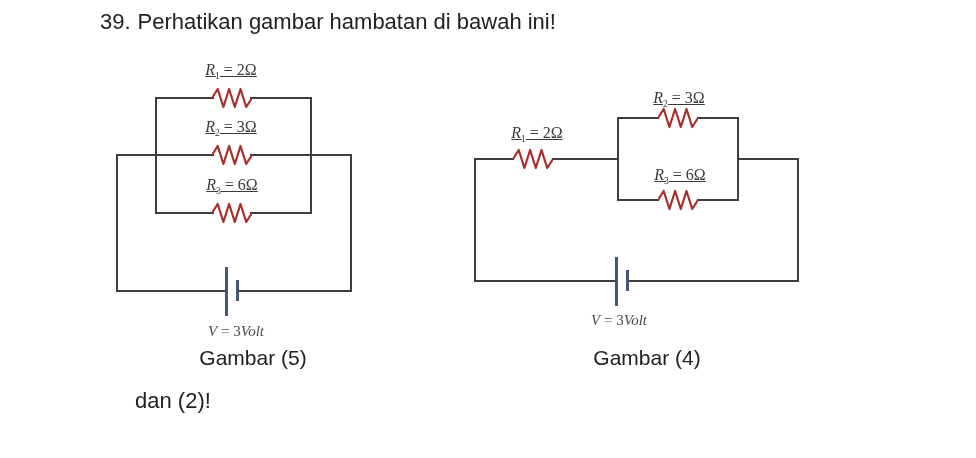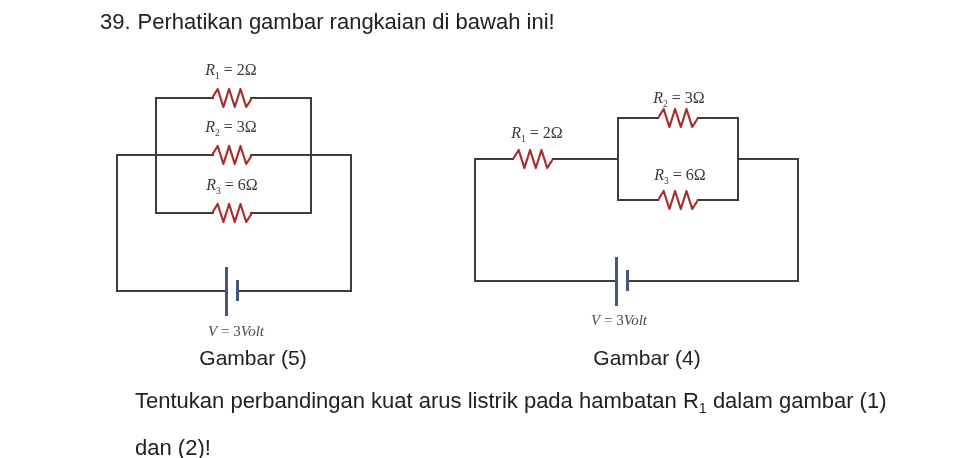--- a/index.html
+++ b/index.html
@@ -13,21 +13,21 @@
   #stage{
     position:relative;width:976px;height:458px;background:#ffffff;overflow:hidden;
     font-family:"Liberation Sans",sans-serif;color:var(--color-text);
   }
   .wire{position:absolute;background:var(--color-wire);}
   .rz{position:absolute;width:40px;height:24px;color:var(--color-resistor);}
   .rz svg{display:block;width:40px;height:24px;}
   .plate{position:absolute;background:var(--color-battery);}
   .rlabel{
     position:absolute;transform:translateX(-50%);white-space:nowrap;
-    font-family:"Liberation Serif",serif;font-size:16px;color:var(--color-label);
+    font-family:"Liberation Serif",serif;font-size:16px;color:var(--color-label);text-decoration:underline;
   }
   .rlabel i{font-style:italic;}
   .rlabel sub{font-size:0.6em;}
   .vlabel{
     position:absolute;transform:translateX(-50%);white-space:nowrap;
     font-family:"Liberation Serif",serif;font-size:15px;color:#4a4a4a;
   }
   .vlabel i{font-style:italic;}
   .caption{
     position:absolute;transform:translateX(-50%);white-space:nowrap;
@@ -43,21 +43,21 @@
   .question div{white-space:nowrap;}
   .question sub{font-size:0.65em;}
 </style>
 </head>
 <body>
 
 <div id="stage">
 
   <div class="title">
     <span class="num">39.</span>
-    <span>Perhatikan gambar rangkaian di bawah ini!</span>
+    <span>Perhatikan gambar hambatan di bawah ini!</span>
   </div>
 
   <div>
 
     <div class="wire" style="left:156px;top:97px;width:58px;height:2px"></div>
     <div class="wire" style="left:250px;top:97px;width:61px;height:2px"></div>
     <div class="rz" style="left:212px;top:86px">
       <svg viewBox="0 0 40 24">
           <polyline points="0,12 5.7,3 11.4,21 17.1,3 22.8,21 28.5,3 34.2,21 40,12" fill="none" stroke="currentColor" stroke-width="2.2" stroke-linejoin="round"></polyline>
         </svg>
@@ -156,17 +156,16 @@
     <div class="rlabel" style="left:680px;top:166px">
       <i>R</i><sub>3</sub><span> = 6Ω</span>
     </div>
     <div class="vlabel" style="left:619px;top:312px">
       <i>V</i><span> = 3</span><i>Volt</i>
     </div>
     <div class="caption" style="left:647px;top:346px">Gambar (4)</div>
   </div>
 
   <div class="question">
-    <div><span>Tentukan perbandingan kuat arus listrik pada hambatan R</span><sub>1</sub><span> dalam gambar (1)</span></div>
     <div>dan (2)!</div>
   </div>
 
 </div>
 
 </body></html>

